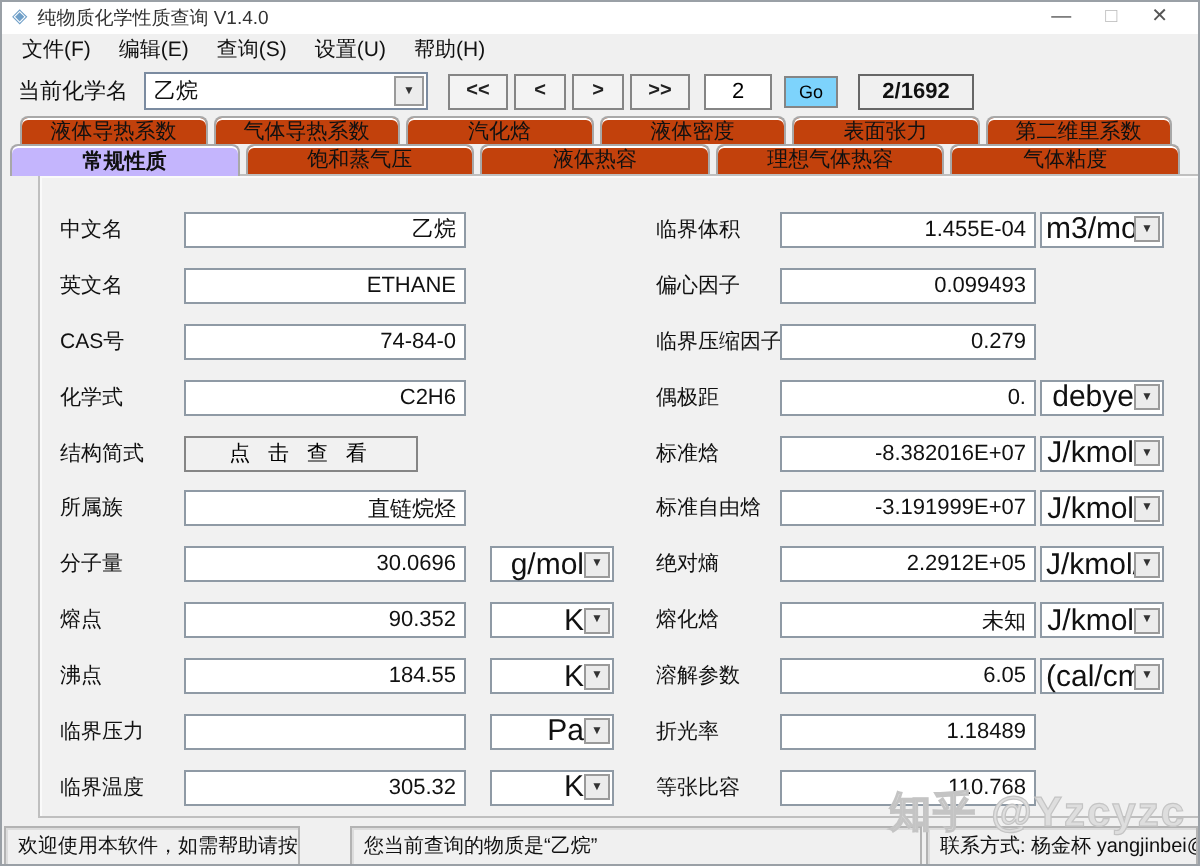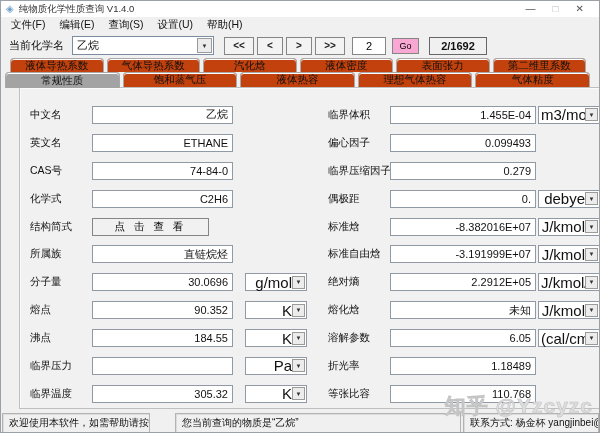--- a/index.html
+++ b/index.html
@@ -26,47 +26,47 @@
   .combo .cval { flex:1; padding-left:4px; font-size:11px; }
   .arrowbox { width:15px; height:15px; background:#ececec; border:1px solid #9a9a9a;
               display:flex; align-items:center; justify-content:center; font-size:6px;
               color:#333; margin-right:1px; flex-shrink:0; }
   .tbtn { height:18px; border:1px solid #858585; background:#f3f3f3; font-size:10px;
           display:flex; align-items:center; justify-content:center; font-weight:bold;
           color:#222; margin-right:3px; }
   .w30{width:30px} .w26{width:26px}
   .pagebox { width:34px; height:18px; border:1px solid #858585; background:#fff;
              text-align:center; font-size:11px; margin:0 6px 0 4px; font-family:"Liberation Sans",sans-serif; }
-  .gobtn { width:27px; height:16px; border:1px solid #858585; background:#f9a8d4;
+  .gobtn { width:27px; height:16px; border:1px solid #858585; background:#7dd3fc;
            font-size:9px; margin-right:10px; font-family:"Liberation Sans",sans-serif; }
   .counter { min-width:58px; height:18px; border:1px solid #666; display:flex; align-items:center;
              justify-content:center; font-weight:bold; font-size:11px; padding:0 6px; background:#f0f0f0; }
 
   
   .tabs { position:absolute; left:0; top:57px; width:600px; }
   .tabrow { display:flex; height:14px; }
   .tabrow.r1 { padding:0 12px 0 9px; }
   .tabrow.r2 { padding:0 8px 0 4px; height:15px; }
   .tab { flex:1; border:1px solid #a8a8a8; border-bottom:none; border-radius:4px 4px 0 0;
          background:#c2410c; box-shadow:inset 0 1px 0 #fff; display:flex; align-items:center;
          justify-content:center; font-size:10.5px; margin-right:3px; white-space:nowrap; overflow:hidden; }
-  .tab.active { font-weight:normal; background:#a3a3a3; position:relative; z-index:3; height:16px; }
+  .tab.active { font-weight:bold; background:#c4b5fd; position:relative; z-index:3; height:16px; }
 
   
   .panel { position:absolute; left:18px; top:86px; width:594px; height:322px;
            background:#f1f1f1; border:1px solid #bfbfbf; box-shadow:inset 1px 1px 0 #fafafa; z-index:1; }
   .col { position:absolute; top:13px; display:flex; flex-direction:column; }
   .col.left { left:10px; }
   .col.right { left:308px; }
   .frow { height:27.9px; display:flex; align-items:center; }
   .flabel { width:62px; flex-shrink:0; font-size:10.5px; white-space:nowrap; }
   .fbox { height:18px; background:#fff; border:1px solid #8f9aa5; display:flex;
           align-items:center; justify-content:flex-end; padding-right:4px; }
   .col.left .fbox { width:141px; }
-  .col.right .fbox { width:146px; }
+  .col.right .fbox { width:128px; }
   .fval { font-size:11px; white-space:nowrap; }
   .funit { width:62px; height:18px; background:#fff; border:1px solid #8f9aa5;
            display:flex; align-items:center; flex-shrink:0; }
   .col.left .funit { margin-left:12px; }
   .col.right .funit { margin-left:2px; }
   .uval { flex:1; font-size:15px; padding-left:2px; white-space:nowrap; overflow:hidden;text-align:right; }
   .funit .arrowbox { width:13px; height:13px; }
   .fbtn { width:117px; height:18px; border:1px solid #858585; background:#f1f1f1;
           font-size:10.5px; letter-spacing:3px; font-family:"Liberation Sans",sans-serif; }
 

